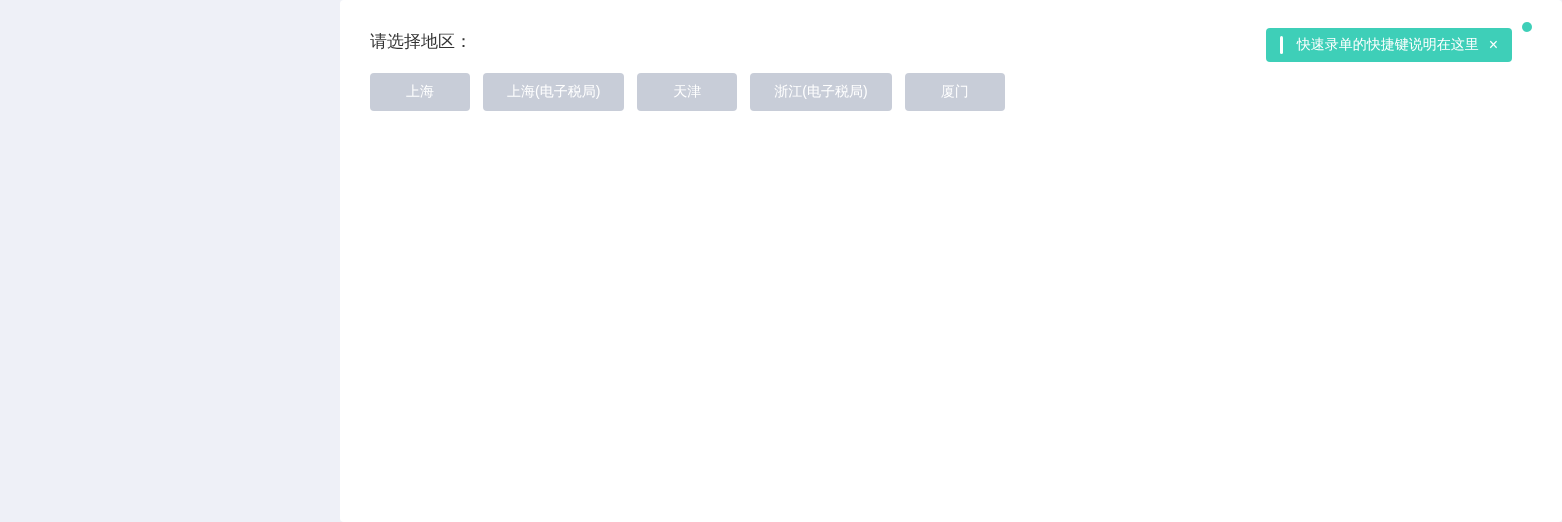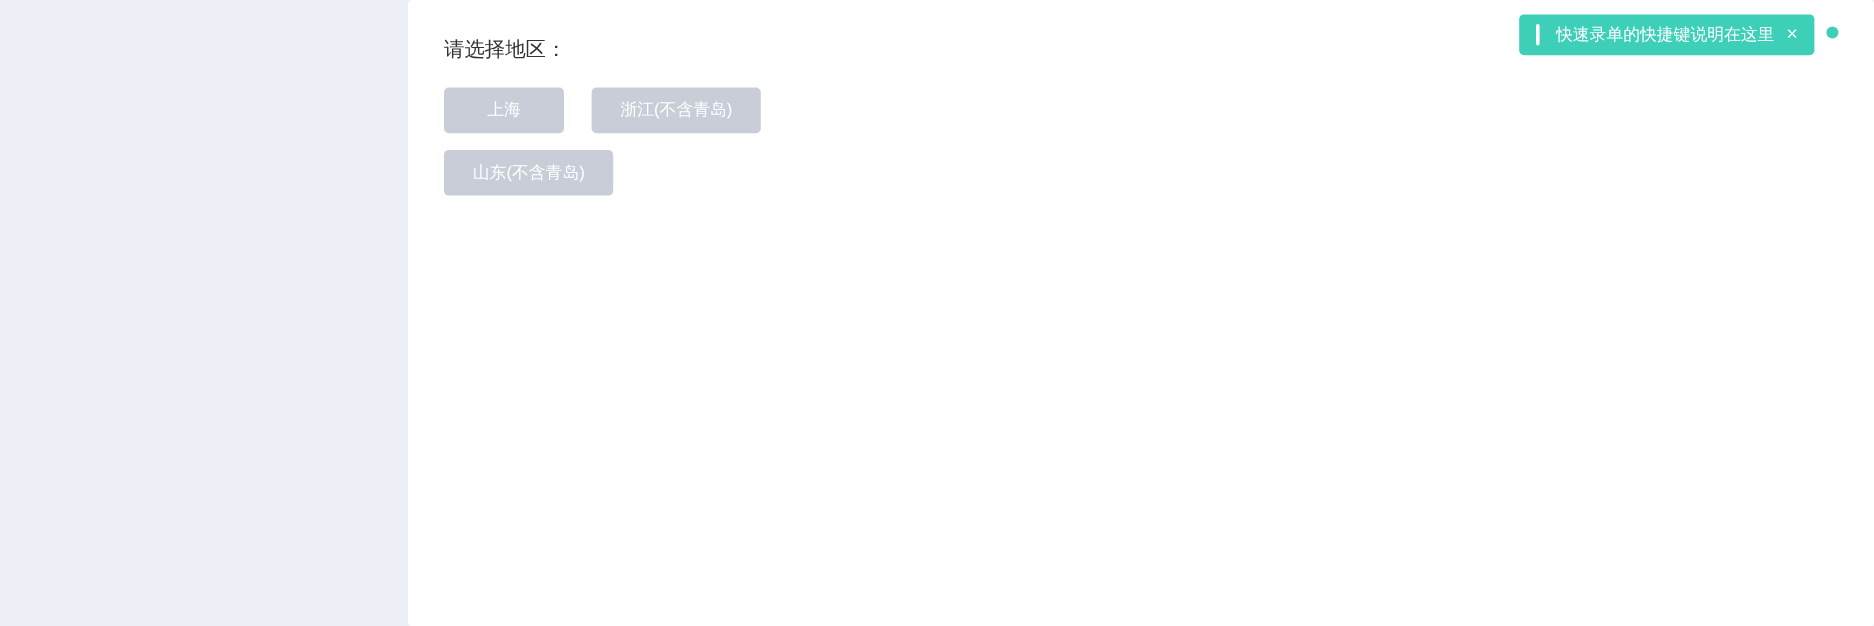--- a/index.html
+++ b/index.html
@@ -58,21 +58,21 @@
       padding: 10px 24px;
       font-size: 14px;
       cursor: pointer;
       min-width: 100px;
       text-align: center;
     }
 
     
     .tooltip-banner {
       position: absolute;
-      top: 12px;
+      top: 28px;
       right: 50px;
       background: #3ecfb8;
       color: #fff;
       font-size: 14px;
       padding: 8px 14px;
       border-radius: 4px;
       display: flex;
       align-items: center;
       gap: 10px;
       white-space: nowrap;
@@ -108,41 +108,43 @@
 
     .rows-container {
       display: flex;
       flex-direction: column;
       gap: 14px;
     }
 
     .btn-row {
       display: flex;
       flex-wrap: nowrap;
-      gap: 23px;
+      gap: 13px;
       border-radius: 12px;
     }
   </style>
 </head>
 <body>
 
 <div class="sidebar"></div>
 
 <div class="main-content">
 
   <div class="page-title">请选择地区：</div>
 
   <div class="region-buttons">
     <div class="rows-container">
       <div class="btn-row" id="row1">
           <button class="region-btn">上海</button>
-          <button class="region-btn">浙江(不含青岛)</button>
+          <button class="region-btn">上海(电子税局)</button>
+          <button class="region-btn">天津</button>
+          <button class="region-btn">浙江(电子税局)</button>
+          <button class="region-btn">厦门</button>
         </div>
       <div class="btn-row" id="row2">
-          <button class="region-btn">山东(不含青岛)</button>
         </div>
     </div>
   </div>
 
 </div>
 
 <div class="tooltip-banner">
   <span>快速录单的快捷键说明在这里</span>
   <span class="tooltip-close">×</span>
 </div>

